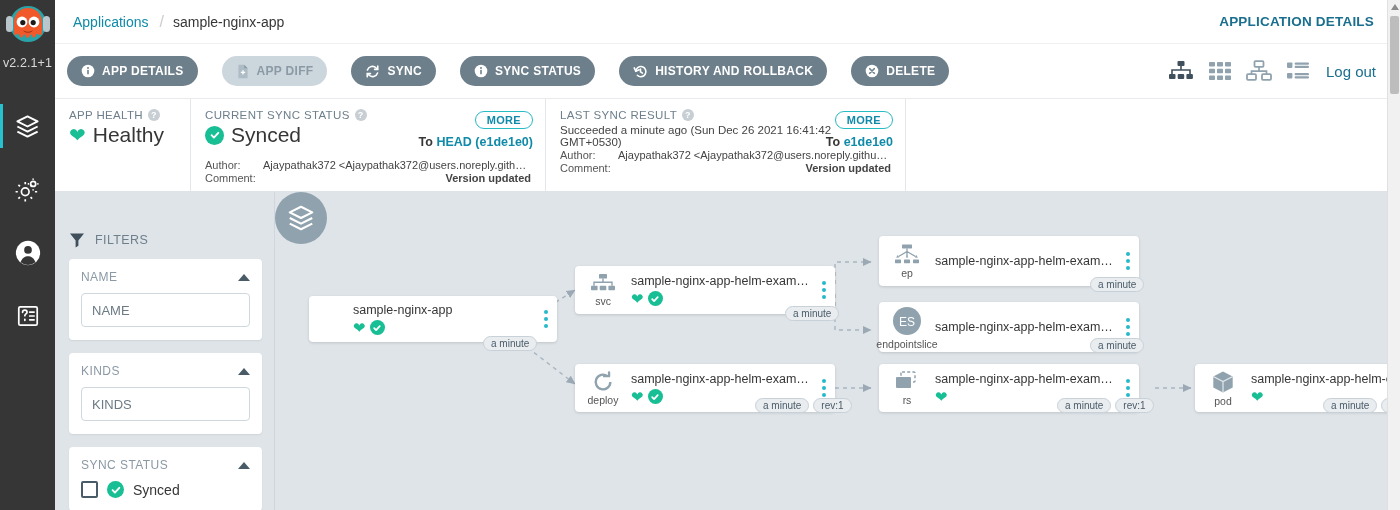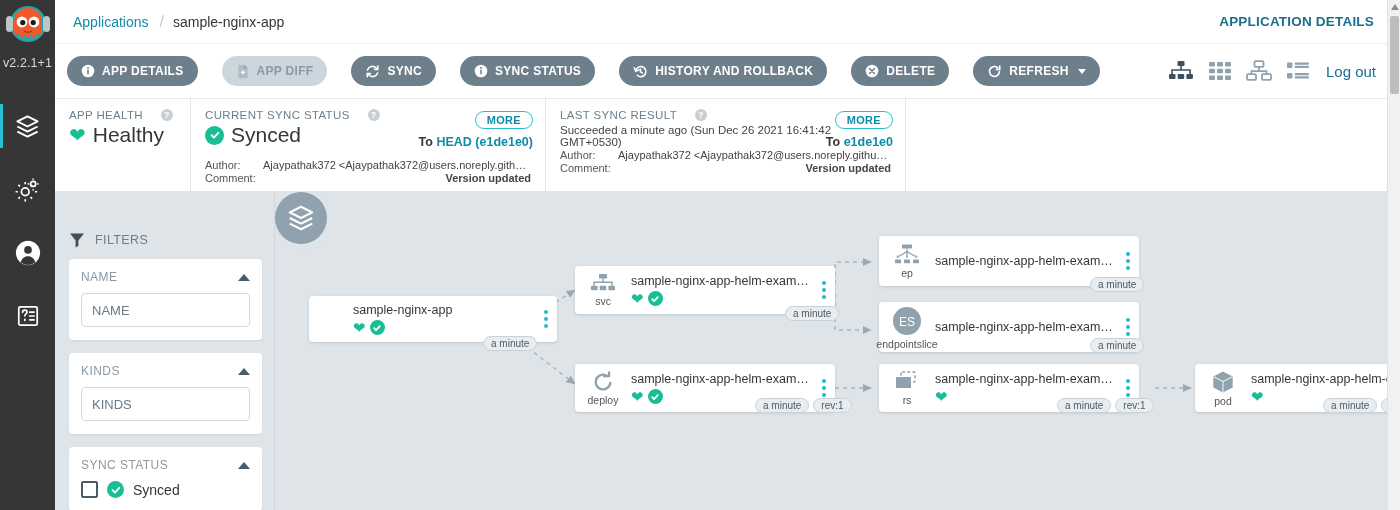--- a/index.html
+++ b/index.html
@@ -83,21 +83,21 @@
     display: flex; background: #fff; border-top: 1px solid #e8eaed;
     border-bottom: 1px solid #dfe3e8; height: 94px;
   }
   .status-cell { padding: 10px 14px 0 14px; position: relative; }
   .status-cell + .status-cell { border-left: 1px solid #e4e7ea; }
   .cell-health { width: 135px; }
   .cell-sync { width: 355px; }
   .cell-last { width: 360px; }
   .status-label {
     color: #6d7f8b; font-size: 11.5px; letter-spacing: .35px;
-    display: flex; align-items: flex-end; gap: 18px; text-transform: uppercase;
+    display: flex; align-items: flex-end; gap: 5px; text-transform: uppercase;
   }
   .q-mark {
     width: 12px; height: 12px; border-radius: 50%; background: #c7ced4;
     color: #fff; font-size: 9px; line-height: 12px; text-align: center;
     font-weight: bold; display: inline-block;
   }
   .status-value {
     display: flex; align-items: center; gap: 7px; margin-top: 2px;
   }
   .status-text { font-size: 21px; color: #363636; }
@@ -333,28 +333,20 @@
       </div>
 
       <div class="btn">
         <svg width="14" height="14" viewBox="0 0 16 16">
           <circle cx="8" cy="8" r="7.2" fill="#fff"></circle>
           <path d="M5.4 5.4l5.2 5.2M10.6 5.4l-5.2 5.2" stroke="#6d7f8b" stroke-width="1.9" stroke-linecap="round"></path>
         </svg>
         <span>DELETE</span>
       </div>
 
-      <div class="btn">
-        <svg width="15" height="15" viewBox="0 0 16 16" fill="none" stroke="#fff" stroke-width="1.8" stroke-linecap="round">
-          <path d="M13.2 8a5.3 5.3 0 1 1-1.8-4"></path>
-          <path d="M13.6 2.3v3.5h-3.5"></path>
-        </svg>
-        <span>REFRESH</span>
-        <span class="caret"></span>
-      </div>
 
       <div class="toolbar-right">
         <svg class="view-icon" width="26" height="22" viewBox="0 0 26 22">
           <rect x="9.5" y="1" width="7" height="5" rx="1" fill="#3f4f5c"></rect>
           <path d="M13 6v4M4 14v-4h18v4" stroke="#3f4f5c" stroke-width="1.6" fill="none"></path>
           <rect x="1" y="14" width="6.5" height="5" rx="1" fill="#3f4f5c"></rect>
           <rect x="9.7" y="14" width="6.5" height="5" rx="1" fill="#3f4f5c"></rect>
           <rect x="18.4" y="14" width="6.5" height="5" rx="1" fill="#3f4f5c"></rect>
         </svg>
 

